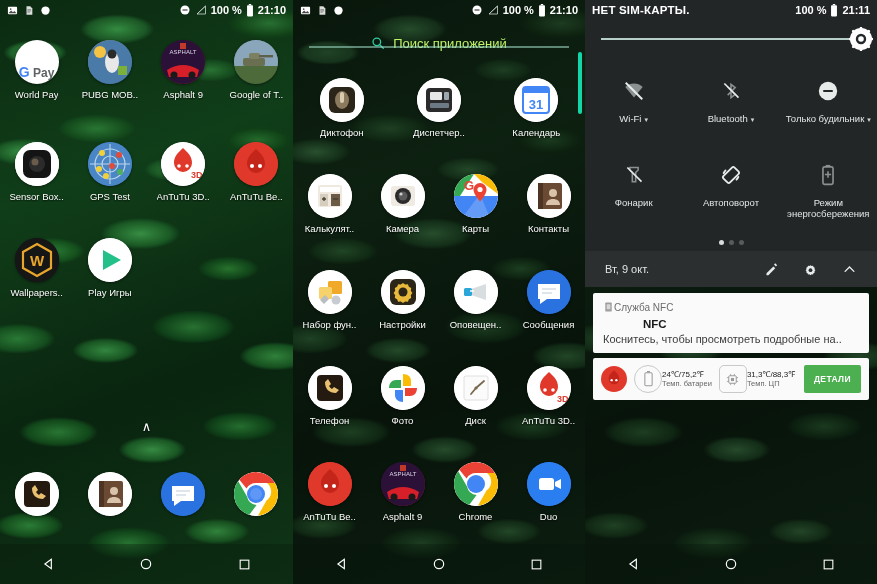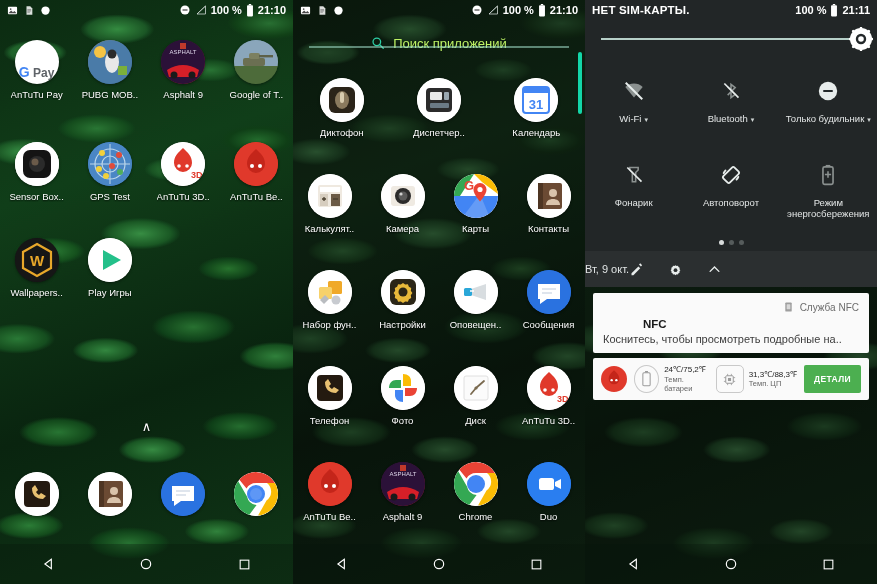--- a/index.html
+++ b/index.html
@@ -134,37 +134,37 @@
   .tile-ic{ height:26px; display:flex; align-items:center;
             justify-content:center; }
   .tile-lb{ margin-top:10px; font-size:9.5px; color:#e3e6e6;
             text-align:center; line-height:1.15; max-width:86px; }
   .tile-lb .chev{ font-size:7px; color:#cfd4d4; margin-left:3px; }
   .dots{ display:flex; justify-content:center; gap:5px; padding:4px 0 6px; }
   .dot{ width:5px; height:5px; border-radius:50%; background:#565c5c; }
   .dot.on{ background:#d8dcdc; }
 
   .datebar{ height:36px; display:flex; align-items:center;
-            padding:0 0;
+            justify-content:space-between; padding:0 20px;
             background:#2b2f30; }
   .date-txt{ color:#dfe3e3; font-size:11px; }
   .date-acts{ display:flex; align-items:center; gap:24px; }
 
   
   .notifs{ position:relative; z-index:5; padding:0 8px; }
   .ncard{ background:#fafafa; border-radius:2px; margin-top:6px;
           padding:8px 10px; }
-  .nhead{ display:flex; align-items:center; gap:6px;justify-content:flex-end; }
+  .nhead{ display:flex; align-items:center; gap:0; }
   .napp{ font-size:10px; color:#6c6c6c; }
   .ntitle{ font-size:11.5px; color:#1a1a1a; margin-top:5px; font-weight:bold;padding-left:40px; }
   .nbody{ font-size:11px; color:#3c3c3c; margin-top:3px; }
 
   .ncard2{ background:#fafafa; border-radius:2px; margin-top:5px;
            padding:7px 8px; display:flex; align-items:center; gap:7px; }
-  .stat{ display:flex; align-items:center; gap:5px; }
+  .stat{ display:flex; align-items:center; }
   .stat-txt{ line-height:1.2; }
   .stat-v{ font-size:8px; color:#222; }
   .stat-l{ font-size:7.5px; color:#666; }
   .det-btn{ margin-left:auto; background:#4caf50; color:#fff;
             font-size:8.5px; font-weight:bold; padding:9px 10px;
             border-radius:2px; letter-spacing:.4px; }
   .ring{ width:28px; height:28px; border:1.4px solid #c9c9c9;
          border-radius:50%; display:flex; align-items:center;
          justify-content:center; }
   .ring.sq{ border-radius:5px; }
@@ -223,21 +223,21 @@
         <span class="txt">21:10</span>
       </div>
     </div>
 
     <div class="grid" style="top:40px">
       <div class="row">
         <div class="cell">
           <div class="app-ic ic-gpay">
             <span class="g-logo"><span class="g-b">G</span><span style="color:#5f6368;font-size:12px"> Pay</span></span>
           </div>
-          <div class="app-lb">AnTuTu Pay</div>
+          <div class="app-lb">World Pay</div>
         </div>
         <div class="cell">
           <div class="app-ic ic-pubg">
             <svg width="44" height="44" viewBox="0 0 44 44">
                 <rect width="44" height="44" fill="#4a7ba8"></rect>
                 <circle cx="12" cy="12" r="6" fill="#f5c344"></circle>
                 <ellipse cx="24" cy="22" rx="7" ry="11" fill="#e8e8e8"></ellipse>
                 <circle cx="24" cy="14" r="4.5" fill="#2b2b2b"></circle>
                 <rect x="30" y="26" width="9" height="9" fill="#7bb03a"></rect>
               </svg>

